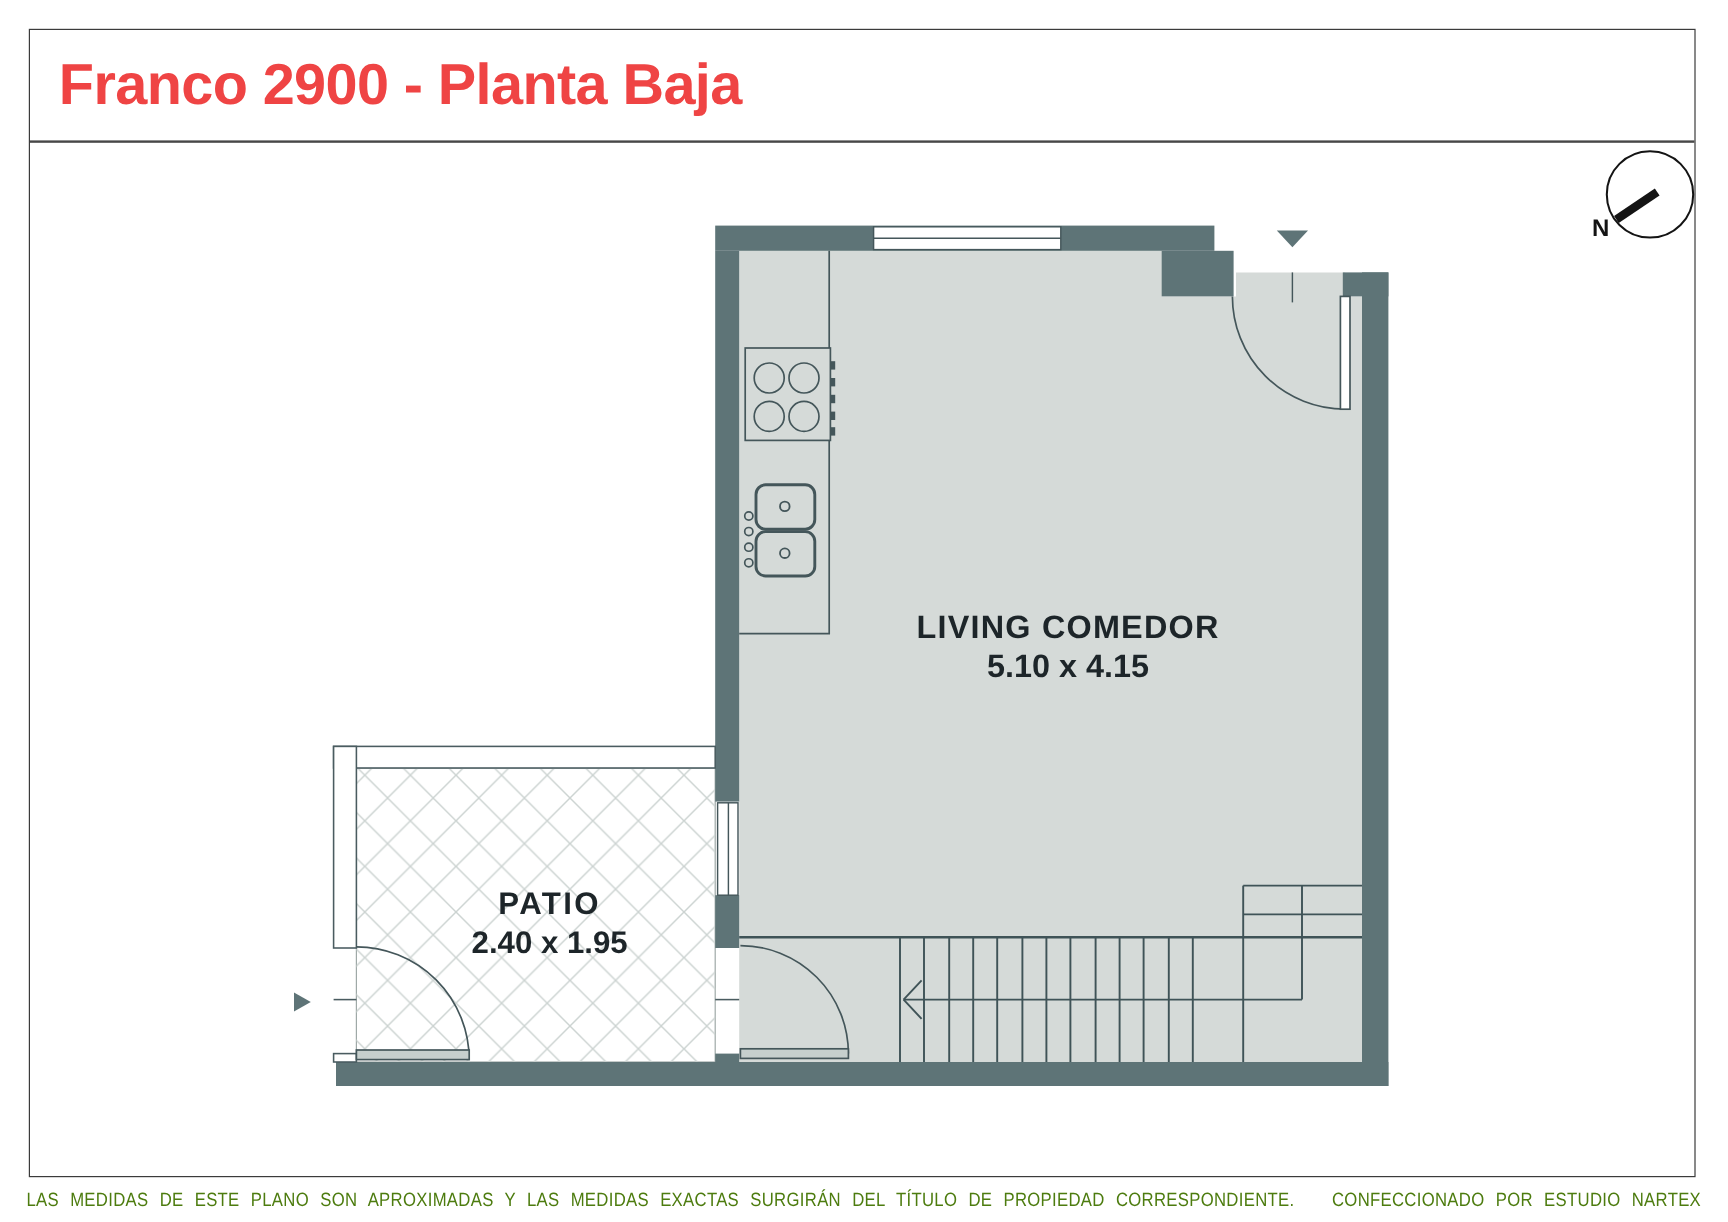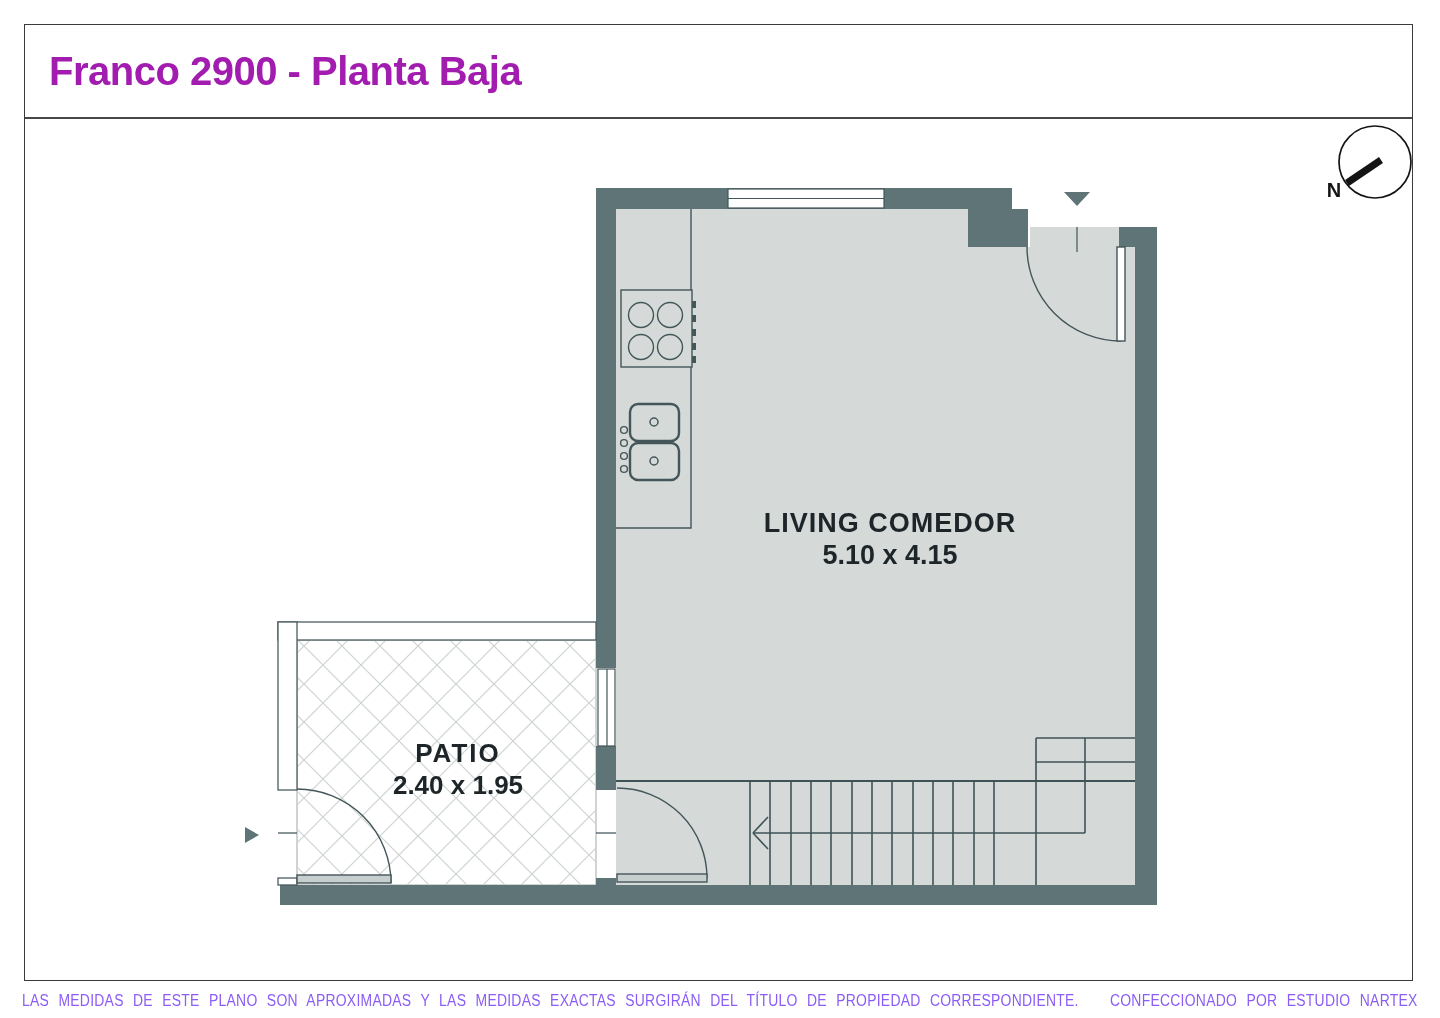--- a/index.html
+++ b/index.html
@@ -1,24 +1,24 @@
 <!DOCTYPE html>
 <html><head>
 <meta charset="utf-8">
 <style>
   html,body{margin:0;padding:0;background:#ffffff;}
   body{width:1440px;height:1018px;position:relative;font-family:"Liberation Sans",sans-serif;overflow:hidden;}
 
   .outer-box{position:absolute;left:24px;top:24px;width:1389px;height:957px;border:1.6px solid #3b3b3b;box-sizing:border-box;}
   .header{position:absolute;left:0;top:0;width:100%;height:94px;border-bottom:2.6px solid #474747;box-sizing:border-box;display:flex;align-items:center;}
-  .title{font-size:40px;font-weight:bold;letter-spacing:-0.5px;color:#a21caf;padding-left:24px;}
+  .title{font-size:48px;font-weight:bold;letter-spacing:-0.5px;color:#ef4444;padding-left:24px;}
 
   .plan-svg{position:absolute;left:0;top:0;width:1440px;height:1018px;}
 
-  .footer{position:absolute;left:0;top:989px;width:1440px;height:26px;font-size:16px;color:#8b5cf6;}
+  .footer{position:absolute;left:0;top:989px;width:1440px;height:26px;font-size:16px;color:#4d7c0f;}
   .footer .disclaimer{position:absolute;left:22px;top:3px;transform:scaleX(0.87);transform-origin:left center;white-space:nowrap;word-spacing:6px;letter-spacing:0.3px;}
   .footer .credit{position:absolute;right:22px;top:3px;transform:scaleX(0.87);transform-origin:right center;white-space:nowrap;word-spacing:6px;letter-spacing:0.3px;}
 
   text{font-family:"Liberation Sans",sans-serif;fill:#1d2529;}
   .room-label{font-size:27px;font-weight:600;letter-spacing:1px;}
   .room-dim{font-size:27px;font-weight:600;}
   .patio-label{font-size:26px;font-weight:600;letter-spacing:2px;}
   .patio-dim{font-size:26px;font-weight:600;}
   .north-label{font-size:20px;font-weight:600;fill:#141414;}
 </style>

